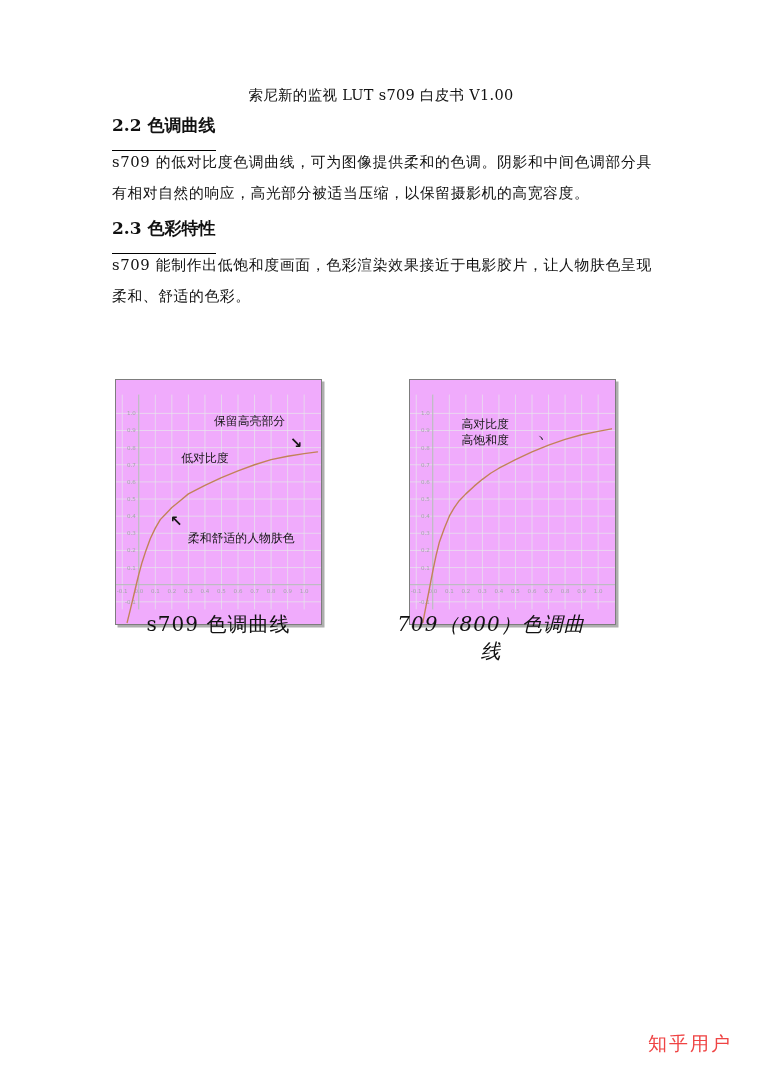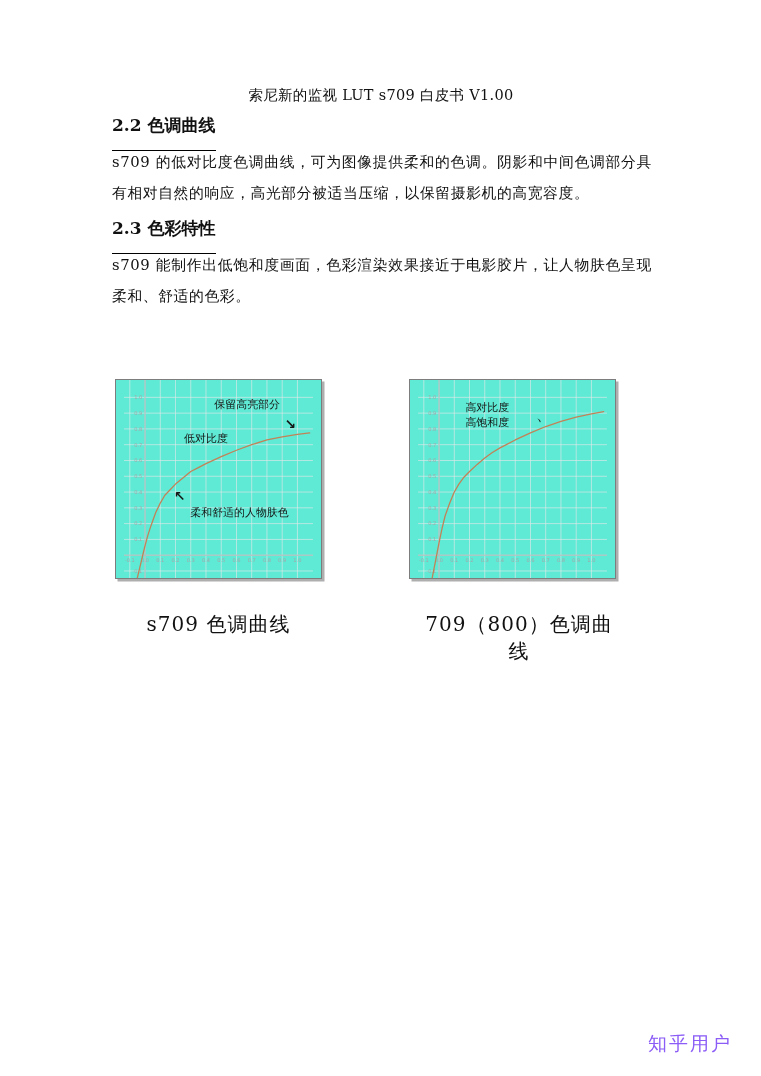--- a/index.html
+++ b/index.html
@@ -16,32 +16,32 @@
     position:absolute;left:112px;font-size:17px;font-weight:bold;
     font-family:"DejaVu Serif","Liberation Serif",serif;
   }
   .section-title span{display:inline-block;border-bottom:1.6px solid #000;padding-bottom:13px;}
   .body-para{
     position:absolute;left:112px;width:540px;
     font-size:14.8px;line-height:31px;text-align:justify;letter-spacing:.6px;
     font-family:"DejaVu Serif","Liberation Serif",serif;
   }
   .chart-box{
-    position:absolute;top:379px;width:207px;height:200px;
-    background:#5eead4;border:1px solid #7d7d7d;
+    position:absolute;top:379px;width:207px;height:246px;
+    background:#f0abfc;border:1px solid #7d7d7d;
     box-shadow:2.5px 2.5px 0 #aeaeae;box-sizing:border-box;
   }
   .chart-box svg{display:block;width:100%;height:100%;}
   .chart-caption{
     position:absolute;top:611px;text-align:center;font-size:20px;letter-spacing:1px;
     font-family:"DejaVu Serif","Liberation Serif",serif;
   }
   .watermark{
     position:absolute;left:648px;top:1031px;font-size:19px;
-    color:#8b5cf6;letter-spacing:2px;
+    color:#ef4444;letter-spacing:2px;
   }
 </style>
 </head>
 <body>
 
 <div class="page">
 
   <div class="doc-header">索尼新的监视 LUT s709 白皮书 V1.00</div>
 
   <div class="section-title" style="top:114px;">
@@ -170,17 +170,17 @@
         <text x="20.0" y="211.3" font-size="5.6" fill="#a3a7aa" text-anchor="end">-0.1</text>
         <polyline points="13.0,230.1 16.3,212.8 19.7,195.5 23.0,178.2 26.3,162.6 29.7,148.8 34.7,134.9 39.7,122.8 44.7,114.1 49.7,107.2 56.4,100.3 64.8,92.5 73.1,85.6 81.4,79.5 89.8,74.4 106.5,65.7 123.2,57.9 139.9,51.0 156.6,45.3 173.3,40.6 190.0,37.2 203.4,34.6" fill="none" stroke="#c28258" stroke-width="1.4" stroke-linejoin="round" stroke-linecap="round"></polyline>
         <text x="75.9" y="33.7" font-size="12" font-weight="normal" fill="#151515" text-anchor="middle" font-family="DejaVu Sans, sans-serif">高对比度</text>
         <text x="75.9" y="50.1" font-size="12" font-weight="normal" fill="#151515" text-anchor="middle" font-family="DejaVu Sans, sans-serif">高饱和度</text>
         <text x="132.1" y="46.7" font-size="9" font-weight="normal" fill="#151515" text-anchor="middle" font-family="DejaVu Sans, sans-serif">ヽ</text>
       </svg>
   </div>
 
   <div class="chart-caption" style="left:115px;width:207px;">s709 色调曲线</div>
 
-  <div class="chart-caption" style="left:415px;width:208px;">709（800）色调曲线</div>
+  <div class="chart-caption" style="left:387px;width:208px;font-style:italic;">709（800）色调曲线</div>
 
   <div class="watermark">知乎用户</div>
 
 </div>
 
 </body></html>

